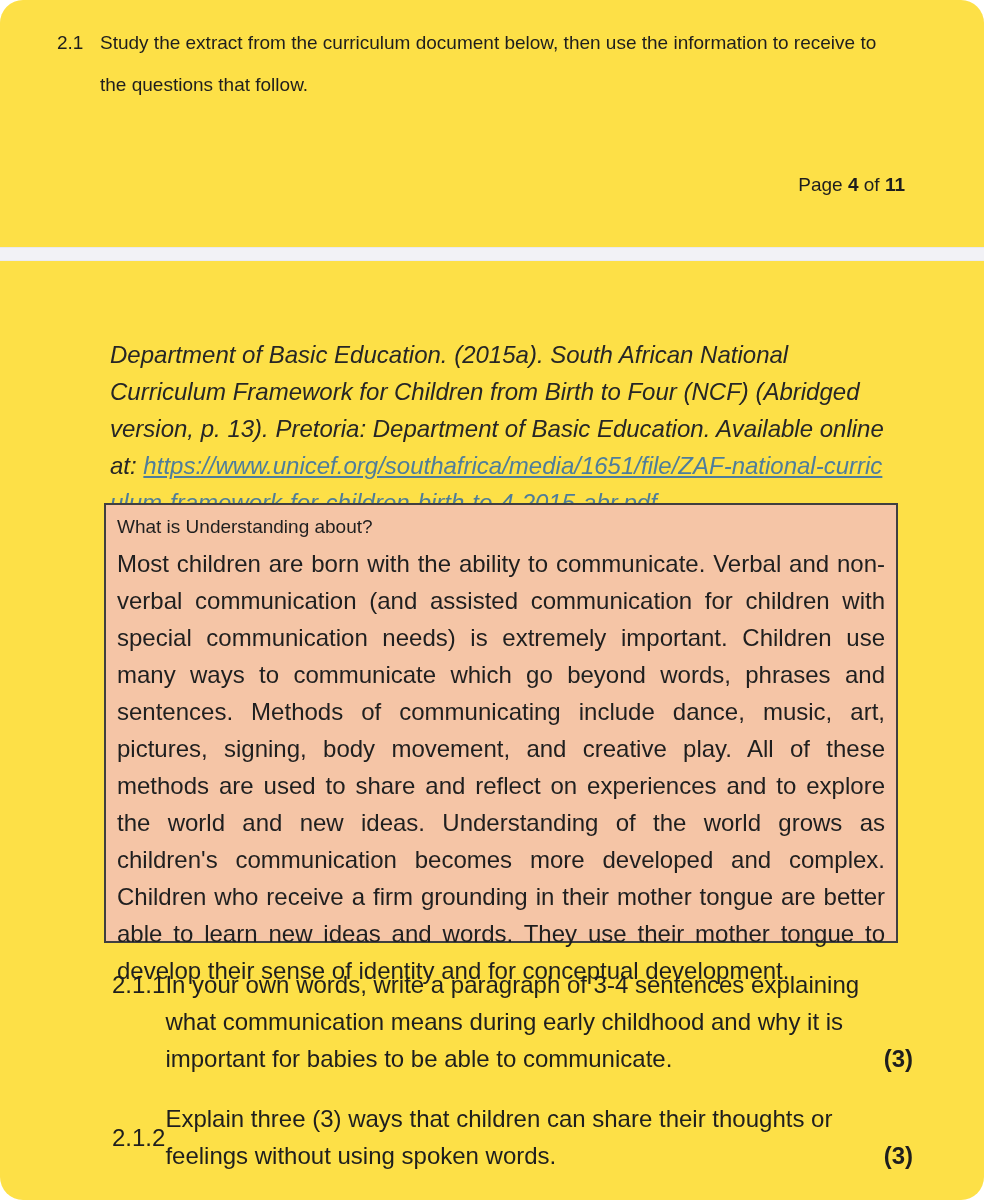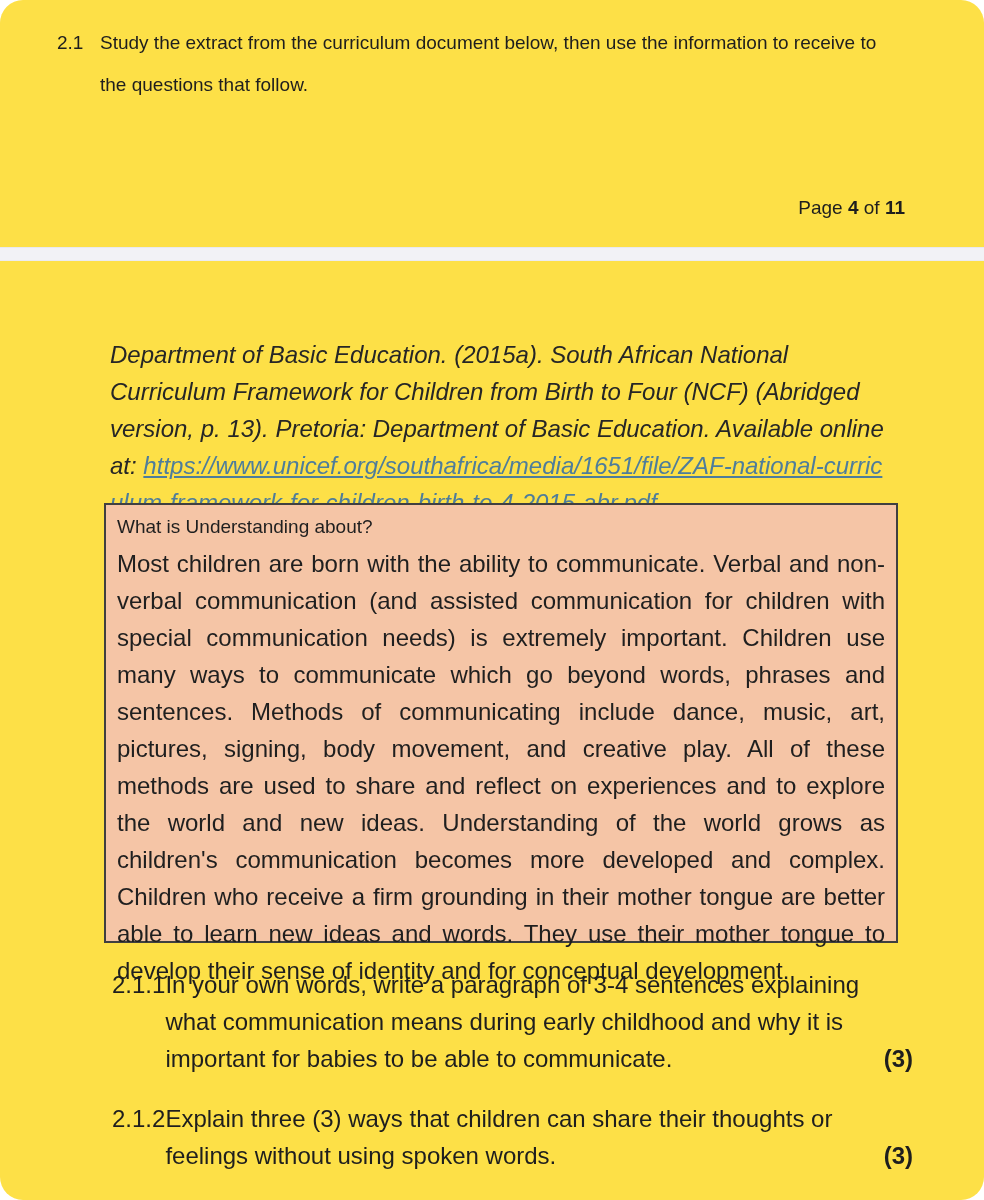--- a/index.html
+++ b/index.html
@@ -36,21 +36,20 @@
     width: 807px;
   }
   
   .page-footer {
     position: absolute;
     top: 170px;
     right: 79px;
     font-size: 19px;
     line-height: 30px;
     white-space: nowrap;
-    margin-top: 23px;
   }
   .page-footer b { font-weight: bold; }
   
   .page-break-band {
     position: absolute;
     top: 247px;
     left: 0;
     width: 984px;
     height: 12px;
     background: var(--band-color, #f2f2f6);
@@ -123,21 +122,21 @@
     flex: 1 1 auto;
     width: 749px;
   }
   .question .q-marks {
     position: absolute;
     right: 0;
     bottom: 0;
     font-weight: bold;
   }
   #q1 { top: 966px; }
-  #q2 { top: 1100px; }
+  #q2 { top: 1100px; align-items: center; }
 </style>
 </head>
 <body>
 
 <div class="doc">
 
   <div class="instruction-row">
     <span class="q-num">2.1</span>
     <div class="q-text">Study the extract from the curriculum document below, then use the information to receive to the questions that follow.</div>
   </div>

